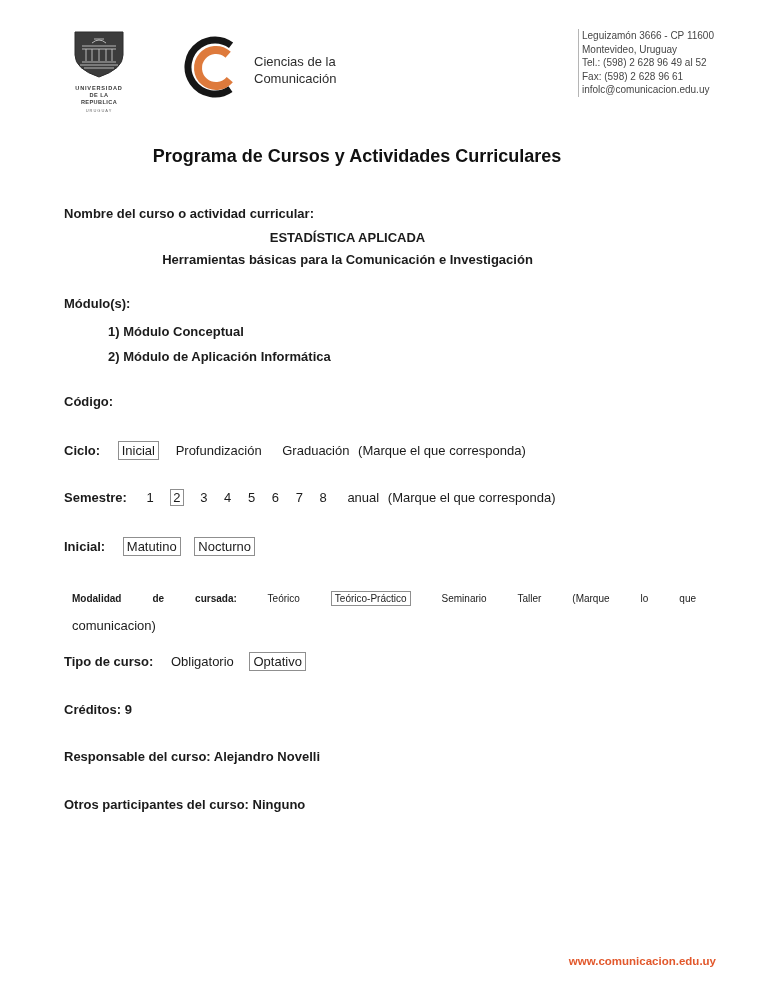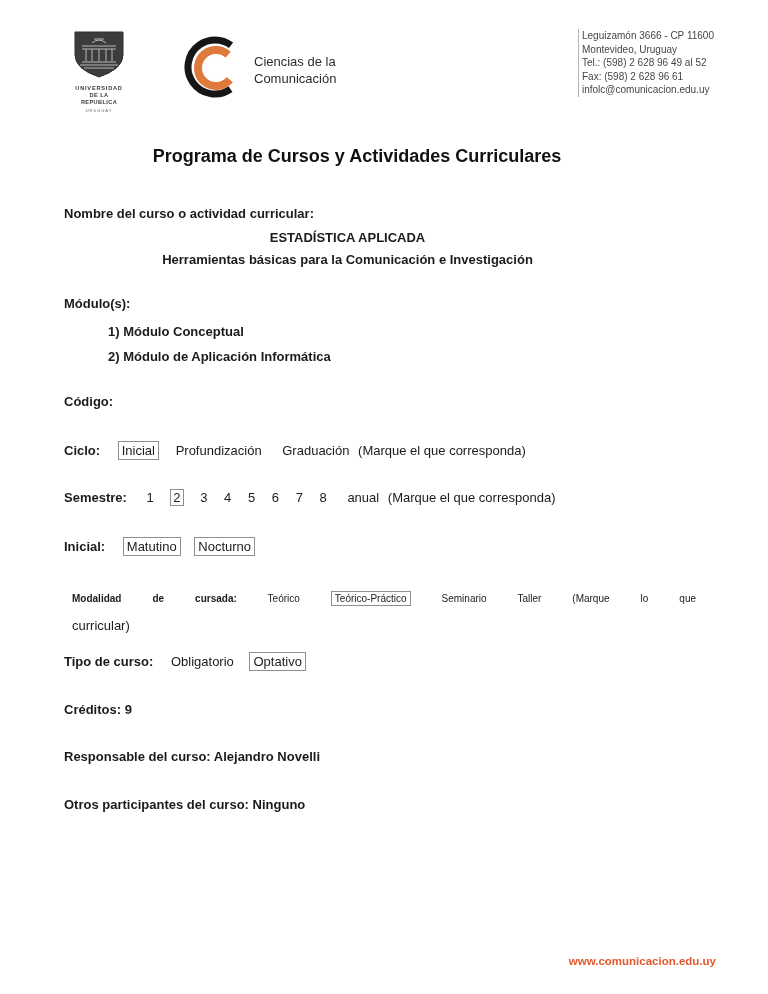--- a/index.html
+++ b/index.html
@@ -161,21 +161,21 @@
   </div>
 
   <div class="justify-line">
     <span class="b">Modalidad de cursada:</span>
     <span>Teórico</span>
     <span class="boxed">Teórico-Práctico</span>
     <span>Seminario</span>
     <span>Taller</span>
     <span>(Marque lo que</span>
   </div>
-  <div class="justify-line2">curricular)</div>
+  <div class="justify-line2">comunicacion)</div>
 
   <div class="abs line lm" style="top:653px;">
     <span class="b">Tipo de curso:</span>
     <span class="ml14">Obligatorio</span>
     <span class="boxed ml12">Optativo</span>
   </div>
 
   <div class="abs line lm b" style="top:701px;">
     <span>Créditos:</span>
     <span>9</span>

